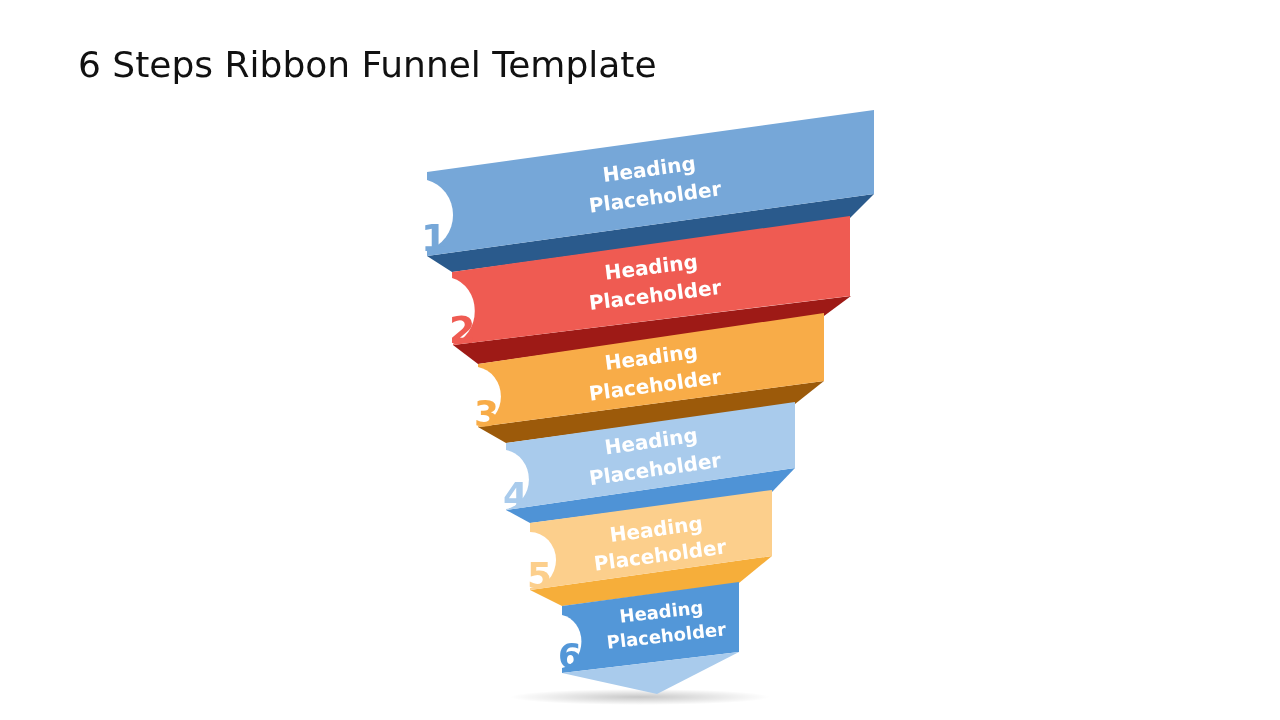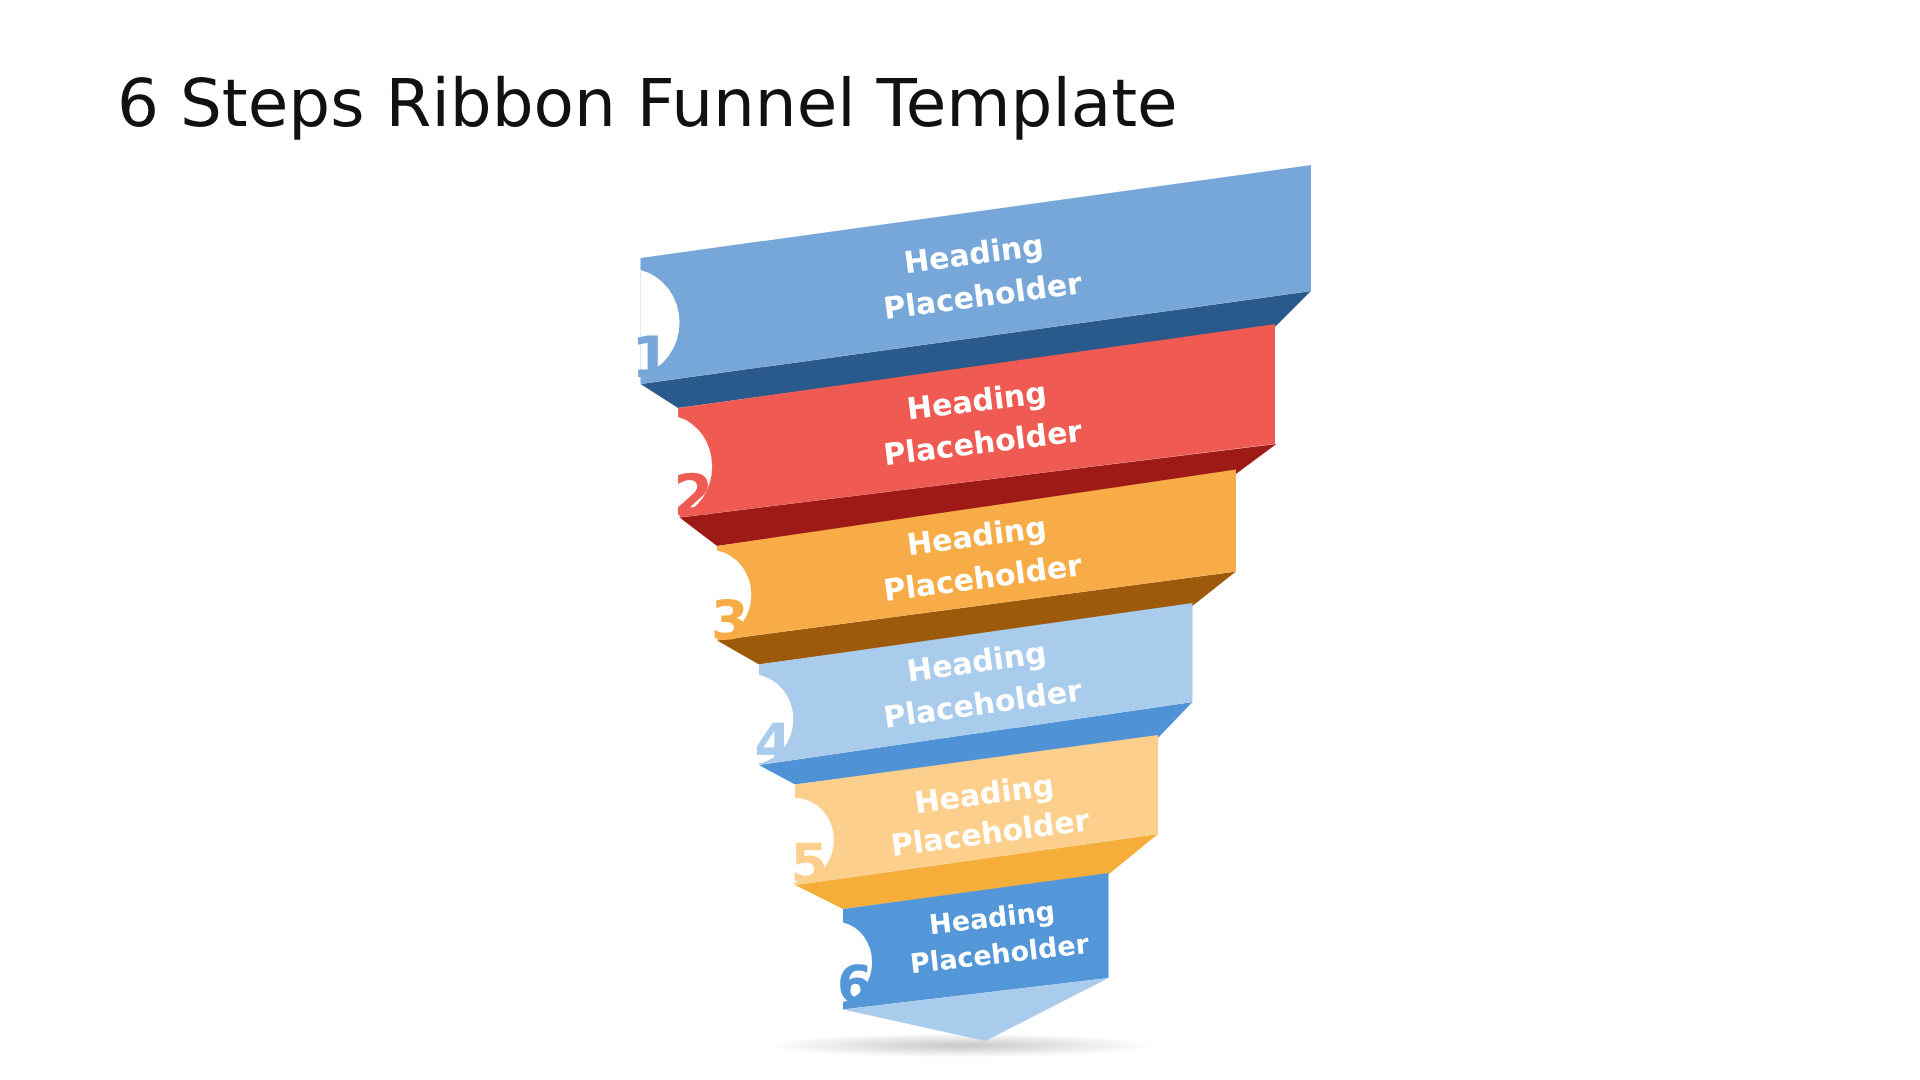--- a/index.html
+++ b/index.html
@@ -1,17 +1,17 @@
 <!DOCTYPE html>
 <html><head>
 <meta charset="utf-8">
 <style>
   html, body { margin: 0; padding: 0; background: #ffffff; }
   body { width: 1280px; height: 720px; position: relative; overflow: hidden; font-family: "DejaVu Sans", sans-serif; }
-  .title { position: absolute; left: 78px; top: 44px; font-size: 44px; color: #111; font-family: "DejaVu Sans", sans-serif; }
+  .title { position: absolute; left: 78px; top: 44px; font-size: 36px; color: #111; font-family: "DejaVu Sans", sans-serif; }
   svg { position: absolute; left: 0; top: 0; }
   .hd { font-family: "DejaVu Sans", sans-serif; font-weight: bold; fill: #ffffff; }
   .num { font-family: "DejaVu Sans", sans-serif; font-weight: bold; }
 </style>
 </head>
 <body>
 
 <div class="title">6 Steps Ribbon Funnel Template</div>
 
 <svg width="1280" height="720" viewBox="0 0 1280 720">

